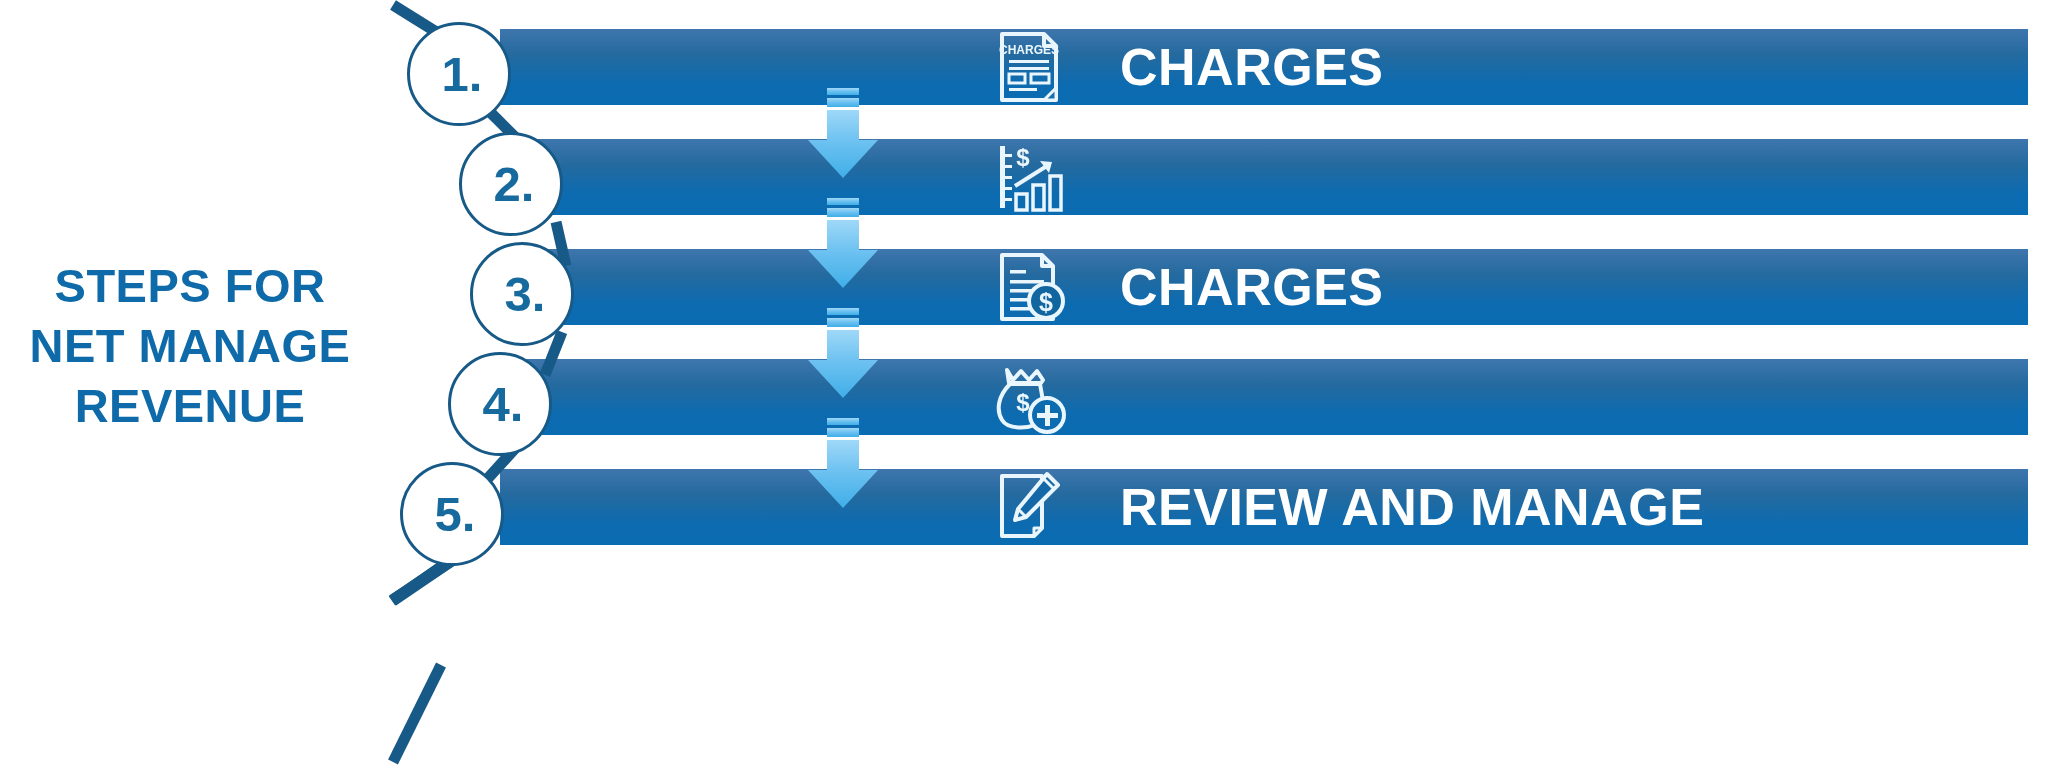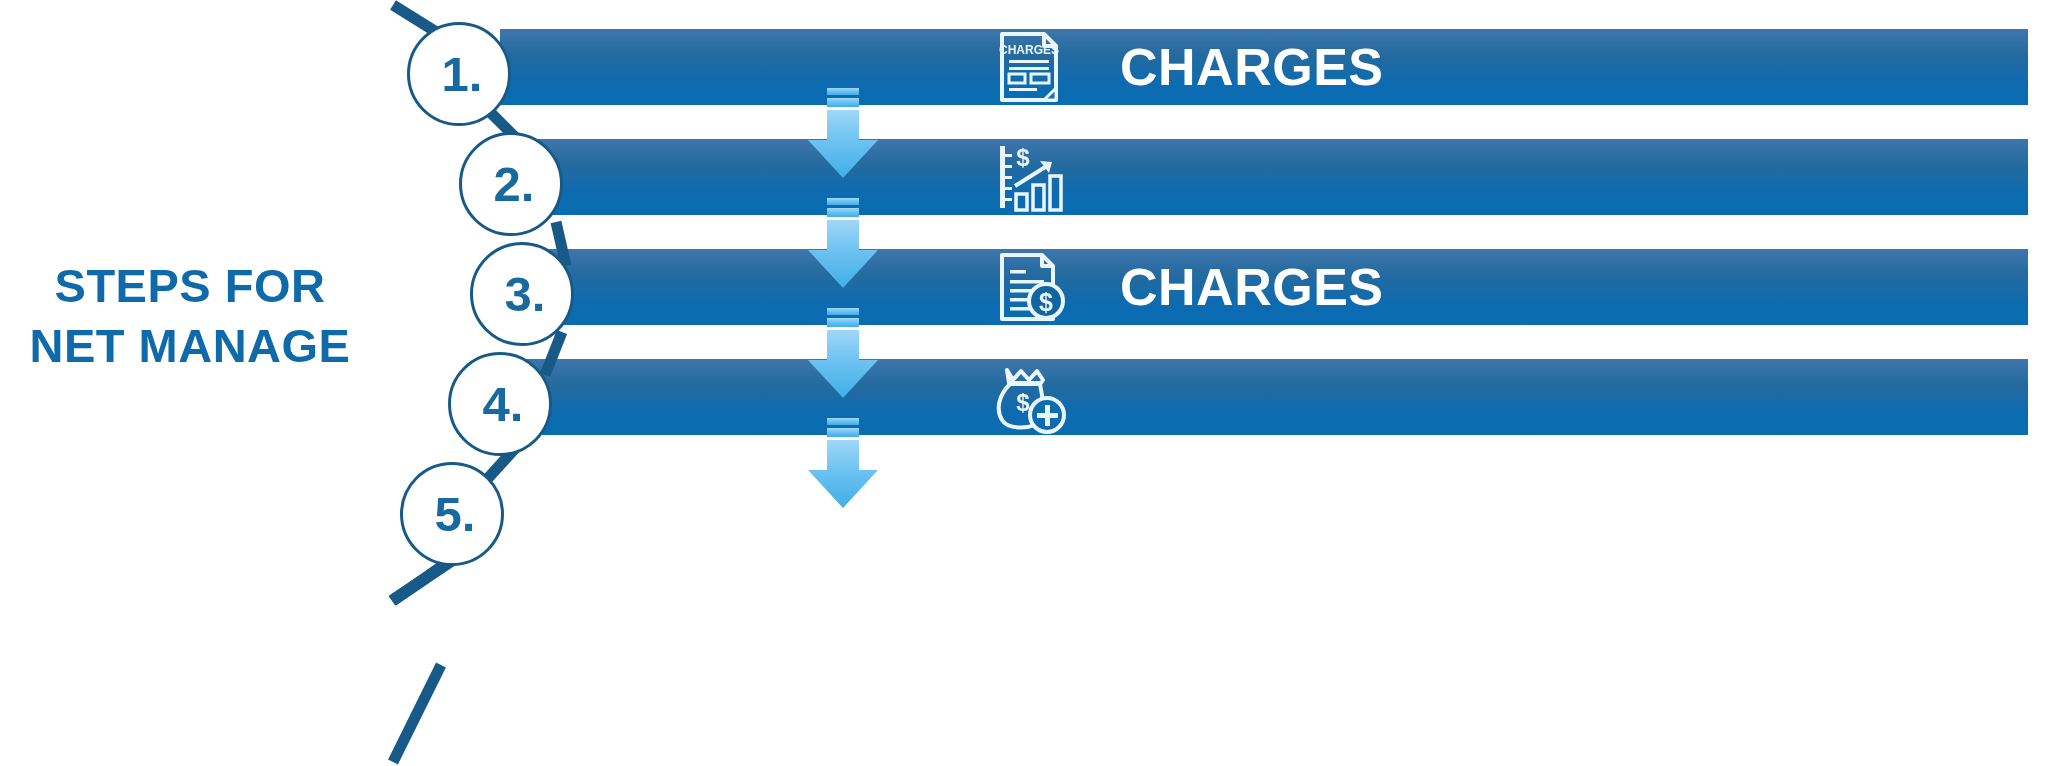--- a/index.html
+++ b/index.html
@@ -104,20 +104,21 @@
   }
 </style>
 </head>
 <body>
 
 <div id="canvas">
 
   <div id="title-block">
     <span class="tline">STEPS FOR</span>
     <span class="tline">NET MANAGE</span>
+    <span class="tline">REVENUE</span>
   </div>
 
   <svg id="connector" viewBox="0 0 2048 766">
     <g stroke="#185A87" stroke-width="11" fill="none" stroke-linecap="butt">
       <line x1="393" y1="5" x2="462" y2="48"></line>
       <line x1="488" y1="110" x2="533" y2="155"></line>
       <line x1="556" y1="222" x2="566" y2="266"></line>
       <line x1="562" y1="332" x2="545" y2="375"></line>
       <line x1="520" y1="443" x2="480" y2="487"></line>
       <line x1="461" y1="555" x2="392" y2="600"></line>
@@ -191,20 +192,32 @@
         <path d="M17 12 L23 22 L31 13 L39 22 L47 13 L53 22 L51 25 H19 Z" fill="none" stroke="#EAF6FE" stroke-width="4" stroke-linejoin="round"></path>
         <path d="M20 26 C8 38 6 52 12 62 C18 72 44 72 50 62 C56 52 52 38 50 26 Z" fill="none" stroke="#EAF6FE" stroke-width="4" stroke-linejoin="round"></path>
         <text x="33" y="53" fill="#EAF6FE" font-family="'Liberation Sans',sans-serif" font-size="24" font-weight="bold" text-anchor="middle">$</text>
         <circle cx="57" cy="57" r="17" fill="#0D6BAF" stroke="#EAF6FE" stroke-width="4"></circle>
         <rect x="55" y="47" width="5" height="21" fill="#EAF6FE"></rect>
         <rect x="47" y="55" width="21" height="5" fill="#EAF6FE"></rect>
       </svg>
     </span>
   </div>
 
+  <div class="bar" style="top:469px;">
+    <span class="bar-icon">
+      <svg viewBox="0 0 78 78" width="78" height="78">
+        <path d="M12 8 H52 V60 L44 68 H12 Z" fill="none" stroke="#EAF6FE" stroke-width="4" stroke-linejoin="round"></path>
+        <path d="M44 68 V60 H52 Z" fill="#1568A8" stroke="#EAF6FE" stroke-width="3" stroke-linejoin="round"></path>
+        <path d="M57 6 L68 17 L36 49 L25 52 L28 41 Z" fill="#1568A8" stroke="#EAF6FE" stroke-width="4" stroke-linejoin="round"></path>
+        <path d="M53 10 L64 21" fill="none" stroke="#EAF6FE" stroke-width="3"></path>
+        <path d="M28 41 L36 49" fill="none" stroke="#EAF6FE" stroke-width="3"></path>
+      </svg>
+    </span>
+    <span class="bar-label">REVIEW AND MANAGE</span>
+  </div>
 
   <div class="down-arrow" style="left:800px; top:88px;">
     <svg viewBox="0 0 86 92" width="86" height="92">
       <defs>
         <linearGradient id="agrad" x1="0" y1="0" x2="0" y2="1">
           <stop offset="0%" stop-color="#9FD8F8"></stop>
           <stop offset="45%" stop-color="#6EC2F1"></stop>
           <stop offset="100%" stop-color="#3FAEE8"></stop>
         </linearGradient>
       </defs>

